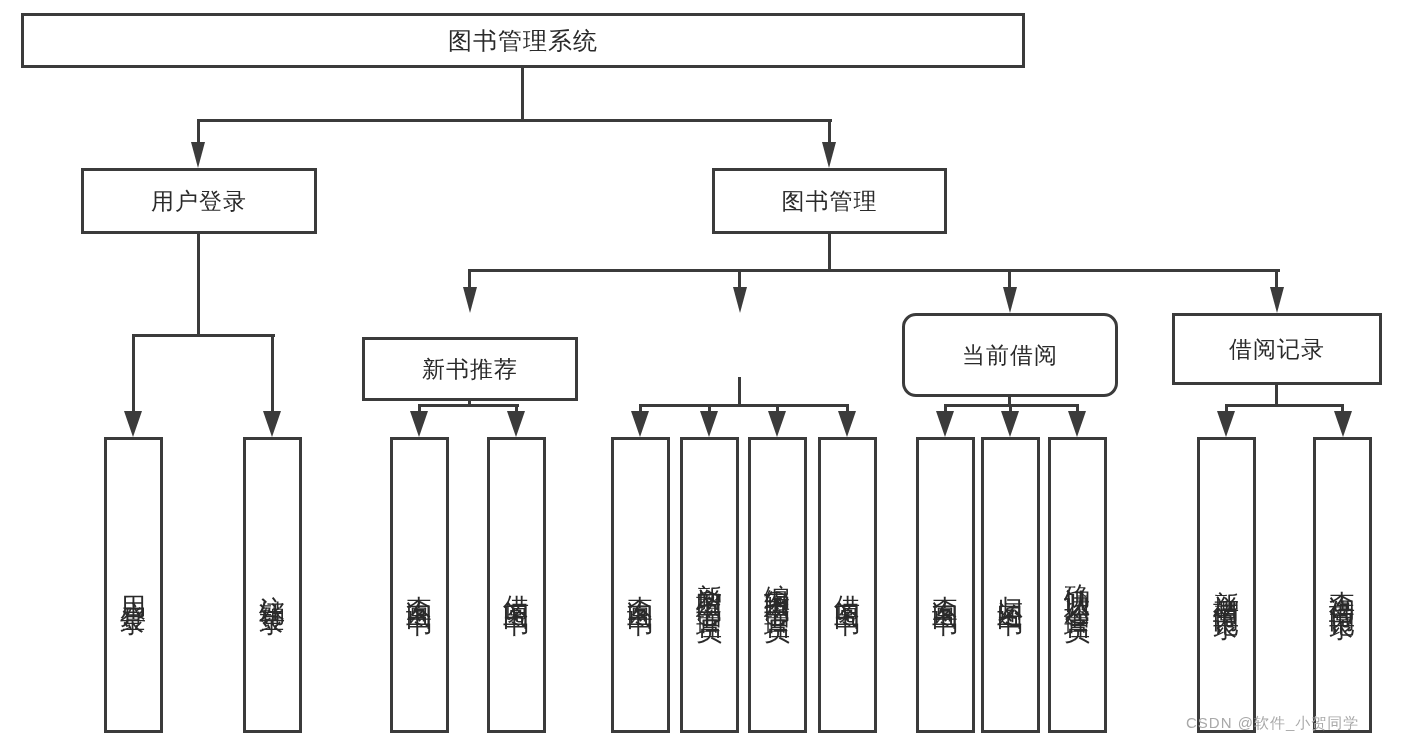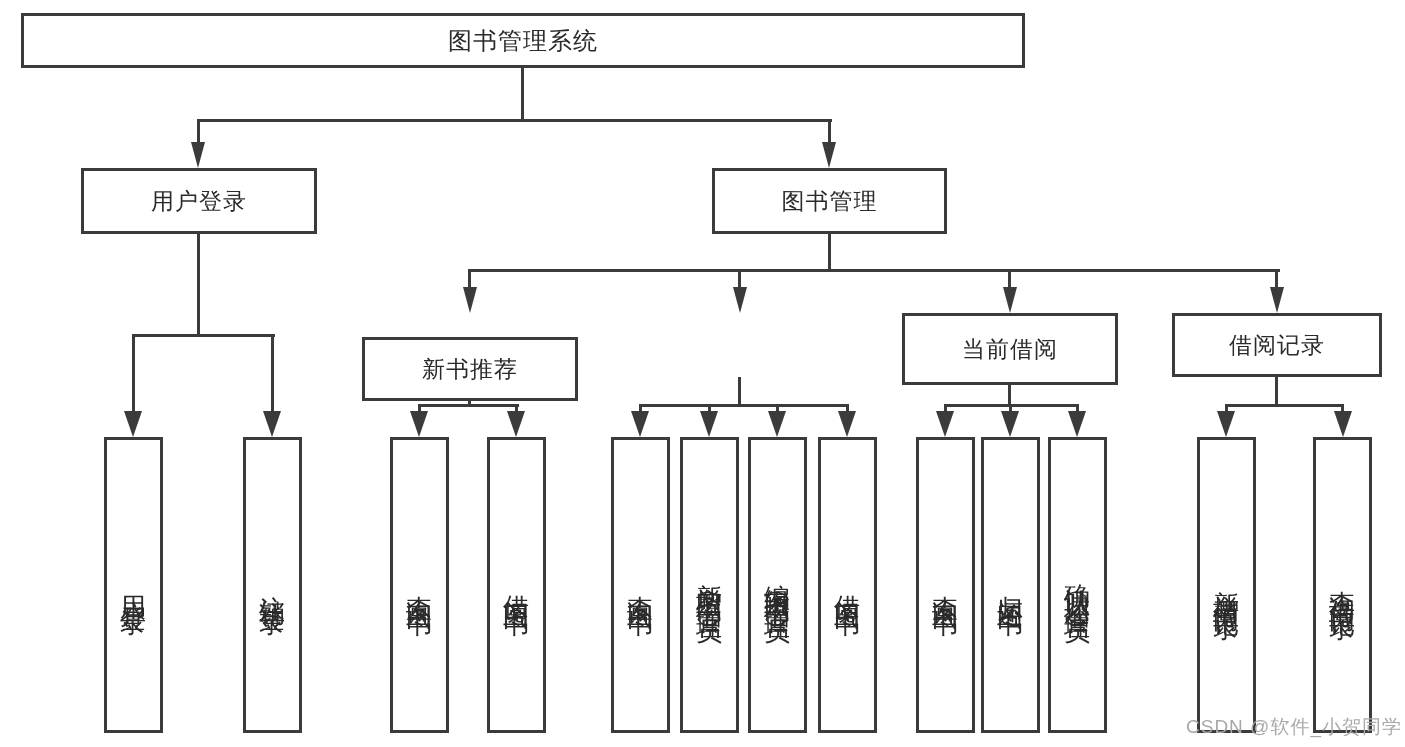--- a/index.html
+++ b/index.html
@@ -62,21 +62,21 @@
     border-top:26px solid var(--line);
     z-index:3;
   }
   .ar.big{
     border-left-width:9px;
     border-right-width:9px;
   }
   .watermark{
     position:absolute;
     left:1186px;top:714px;
-    font-size:19px;
+    font-size:15px;
     color:var(--watermark);
     white-space:nowrap;
     z-index:4;
     letter-spacing:1px;
   }
 </style>
 </head>
 <body>
 
 <div class="canvas">
@@ -88,24 +88,24 @@
   <div class="hbox" style="left:81px;top:168px;width:236px;height:66px;">
     <span>用户登录</span>
   </div>
   <div class="hbox" style="left:712px;top:168px;width:235px;height:66px;">
     <span>图书管理</span>
   </div>
 
   <div class="hbox" style="left:362px;top:313px;width:216px;height:64px;margin-top:24px;">
     <span>新书推荐</span>
   </div>
-  <div class="hbox" style="left:902px;top:313px;width:216px;height:72px;">
+  <div class="hbox" style="left:902px;top:313px;width:216px;height:84px;border-radius:14px;">
     <span>当前借阅</span>
   </div>
-  <div class="hbox" style="left:1172px;top:313px;width:210px;height:64px;">
+  <div class="hbox" style="left:1172px;top:313px;width:210px;height:72px;">
     <span>借阅记录</span>
   </div>
 
   <div class="vbox" style="left:104px;">
     <span>用户登录</span>
   </div>
   <div class="vbox" style="left:243px;">
     <span>注销登录</span>
   </div>
   <div class="vbox" style="left:390px;">

